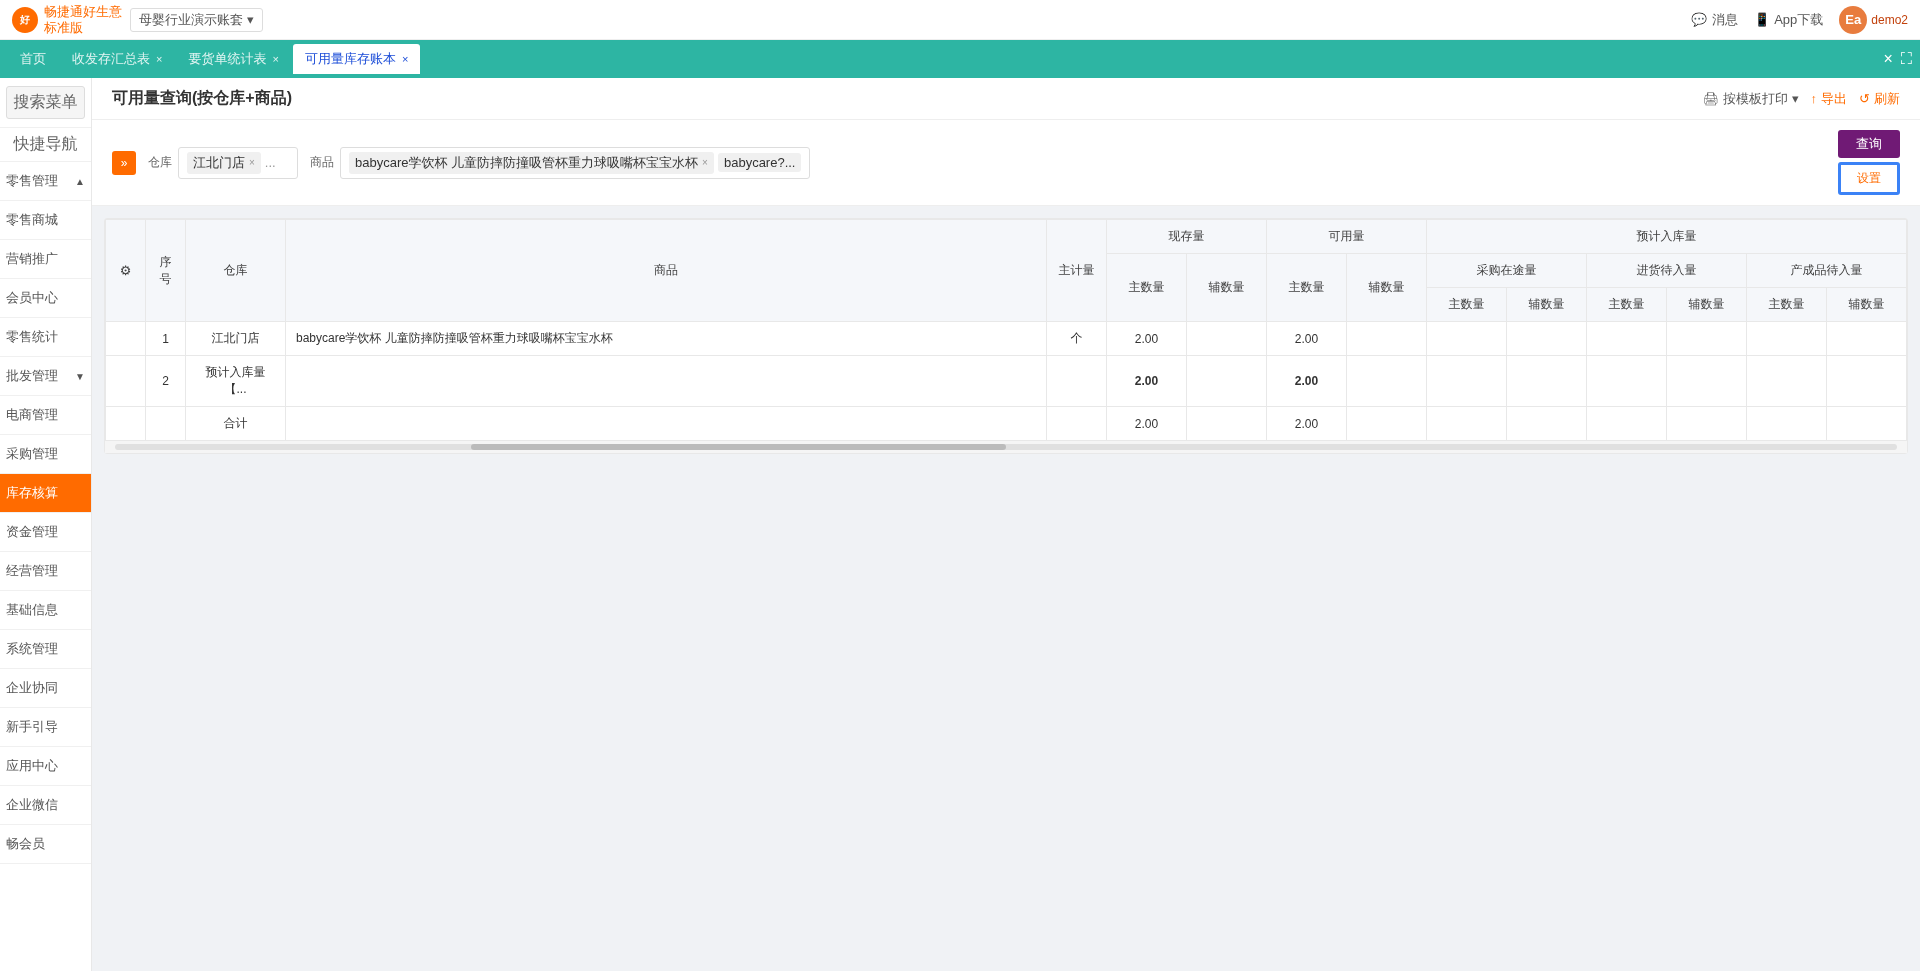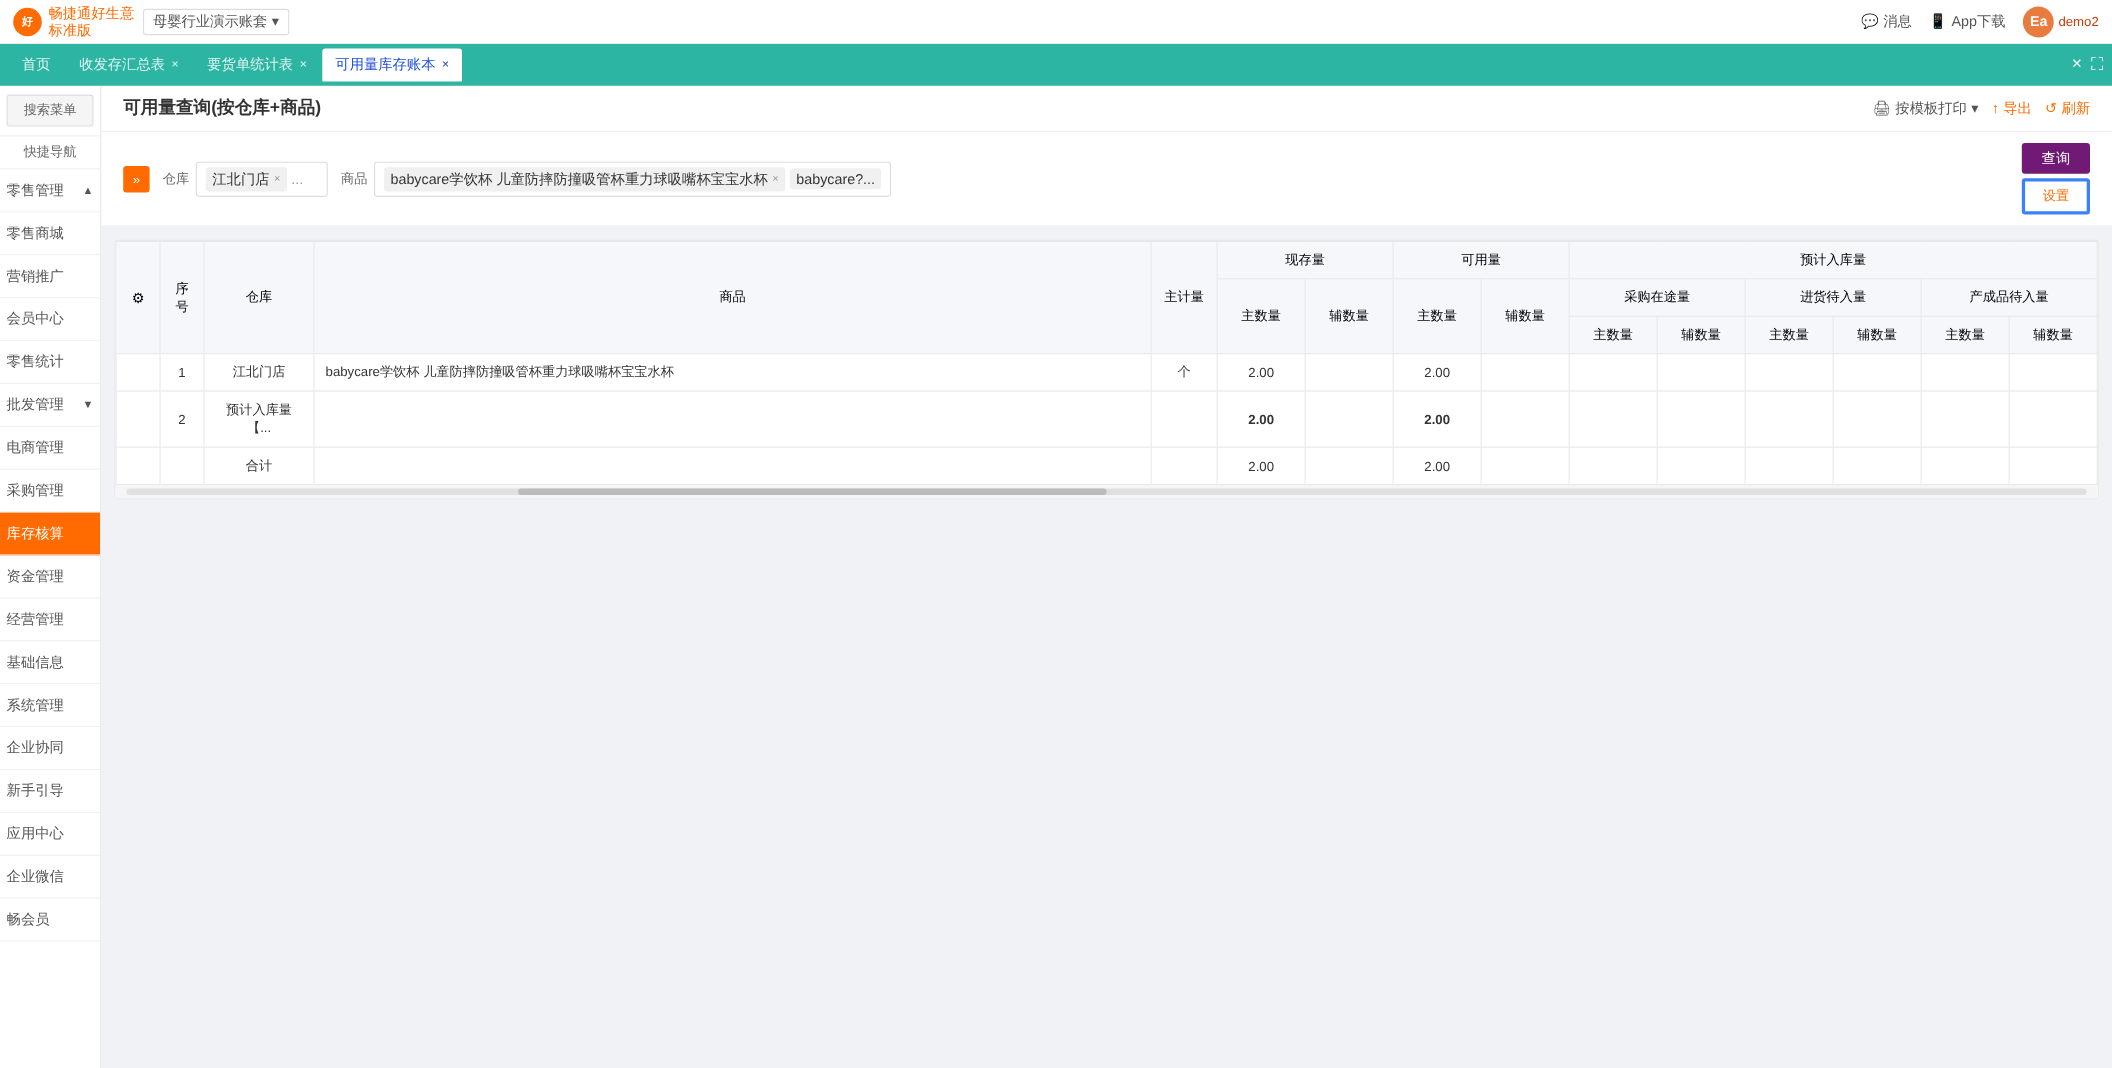--- a/index.html
+++ b/index.html
@@ -64,22 +64,22 @@
     .sidebar {
       width: 92px;
       background: #fff;
       border-right: 1px solid #e8e8e8;
       display: flex;
       flex-direction: column;
       overflow-y: auto;
       flex-shrink: 0;
     }
     .sidebar-search { padding: 8px 6px; border-bottom: 1px solid #f0f0f0; }
-    .sidebar-search-btn { width: 100%; padding: 5px; background: #f5f5f5; border: 1px solid #ddd; border-radius: 3px; color: #666; cursor: pointer; font-size: 12px; text-align: center; }
-    .sidebar-nav-btn { padding: 6px; text-align: center; color: #666; cursor: pointer; font-size: 12px; border-bottom: 1px solid #f0f0f0; }
+    .sidebar-search-btn { width: 100%; padding: 5px; background: #f5f5f5; border: 1px solid #ddd; border-radius: 3px; color: #666; cursor: pointer; font-size: 16px; text-align: center; }
+    .sidebar-nav-btn { padding: 6px; text-align: center; color: #666; cursor: pointer; font-size: 16px; border-bottom: 1px solid #f0f0f0; }
     .sidebar-item {
       padding: 10px 6px;
       text-align: center;
       color: #555;
       cursor: pointer;
       font-size: 12px;
       border-bottom: 1px solid #f0f0f0;
       display: flex;
       align-items: center;
       justify-content: space-between;
@@ -132,21 +132,21 @@
     .filter-tag { display: flex; align-items: center; gap: 4px; background: #f0f0f0; padding: 2px 6px; border-radius: 3px; font-size: 12px; color: #333; }
     .filter-tag .close { color: #999; cursor: pointer; font-size: 10px; }
     .filter-ellipsis { color: #999; cursor: pointer; }
     .btn-query { background: #701a75; color: #fff; border: none; padding: 5px 16px; border-radius: 3px; cursor: pointer; font-size: 13px; }
     .btn-setting { background: #fff; color: #ff6b00; border: 3px solid #3b82f6; padding: 5px 16px; border-radius: 3px; cursor: pointer; font-size: 12px; }
 
     
     .table-container { background: #fff; margin: 12px; border: 1px solid #e8e8e8; border-radius: 3px; }
     .data-table { width: 100%; border-collapse: collapse; }
     .data-table th, .data-table td { border: 1px solid #e8e8e8; padding: 8px 10px; text-align: center; font-size: 12px; color: #333; }
-    .data-table th { background: #f5f7fa; color: #000000; font-weight: normal; }
+    .data-table th { background: #f5f7fa; color: #404040; font-weight: normal; }
     .col-settings { width: 40px; }
     .col-no { width: 40px; }
     .col-warehouse { width: 100px; }
     .col-product { min-width: 300px; text-align: left; }
     .col-unit { width: 60px; }
     .col-num { width: 80px; }
 
     
     .scroll-bar-container { background: #f5f5f5; height: 12px; display: flex; align-items: center; padding: 0 10px; }
     .scroll-bar-track { flex: 1; height: 6px; background: #e0e0e0; border-radius: 3px; position: relative; }

